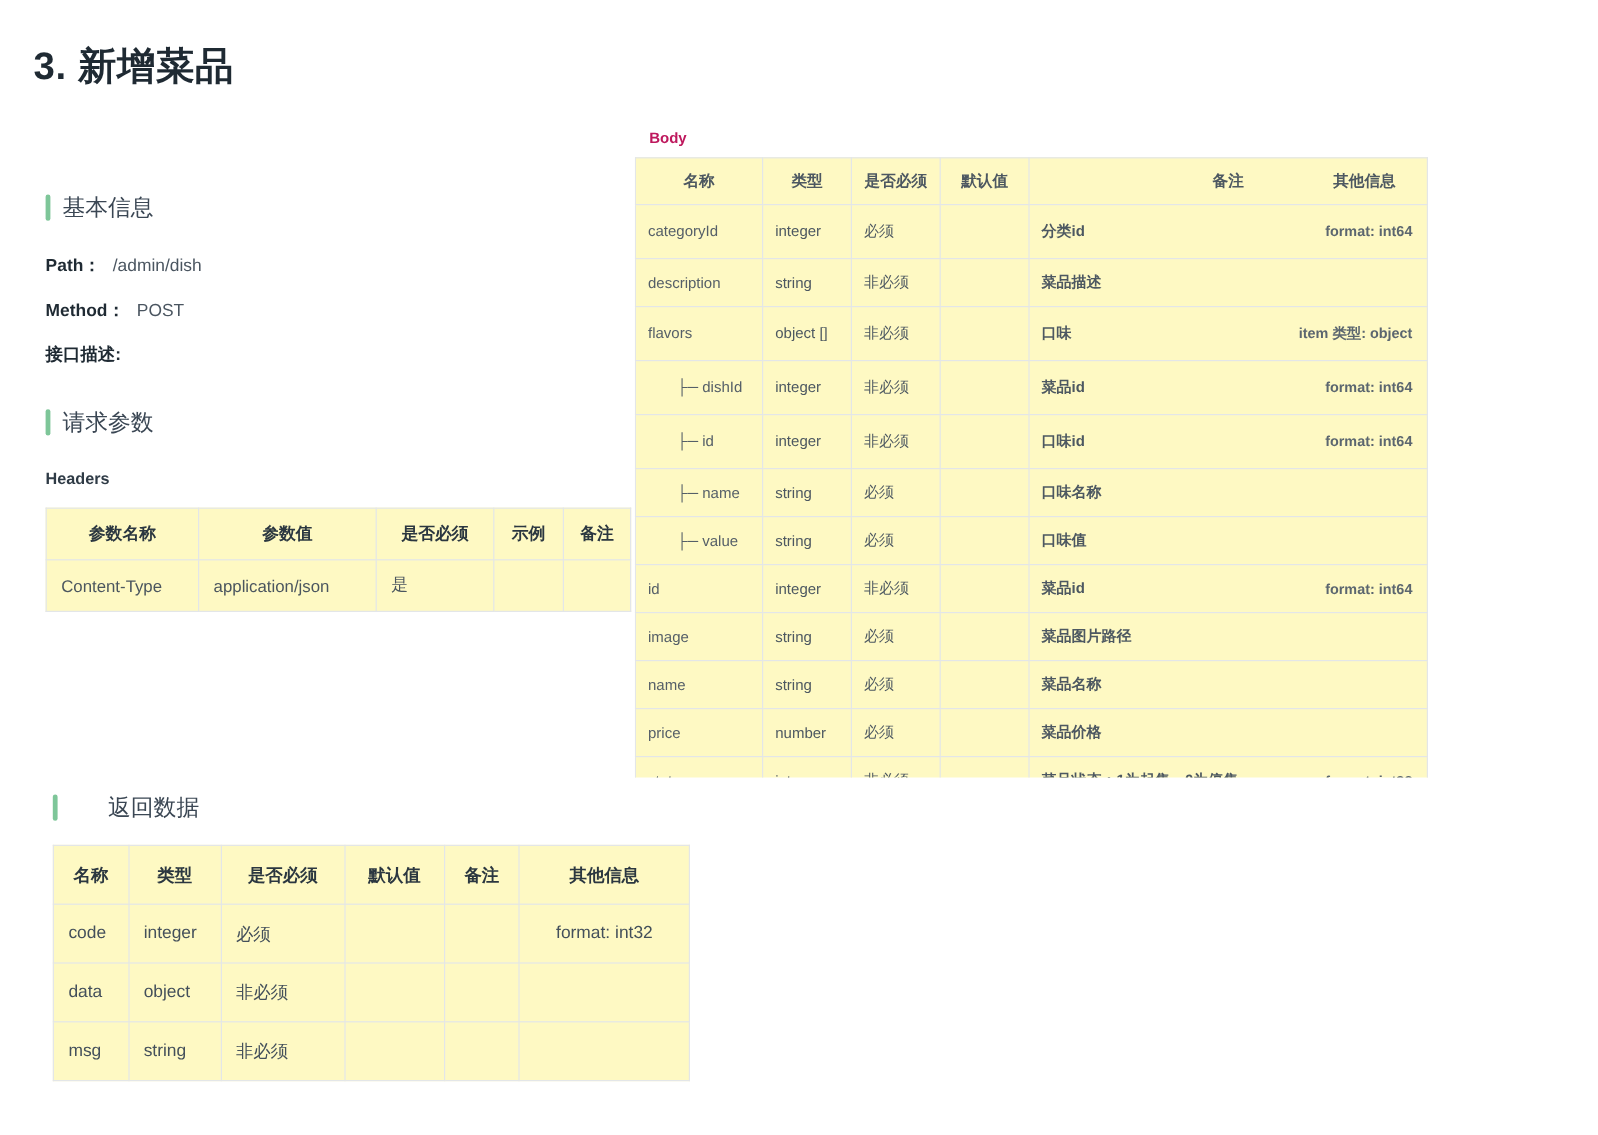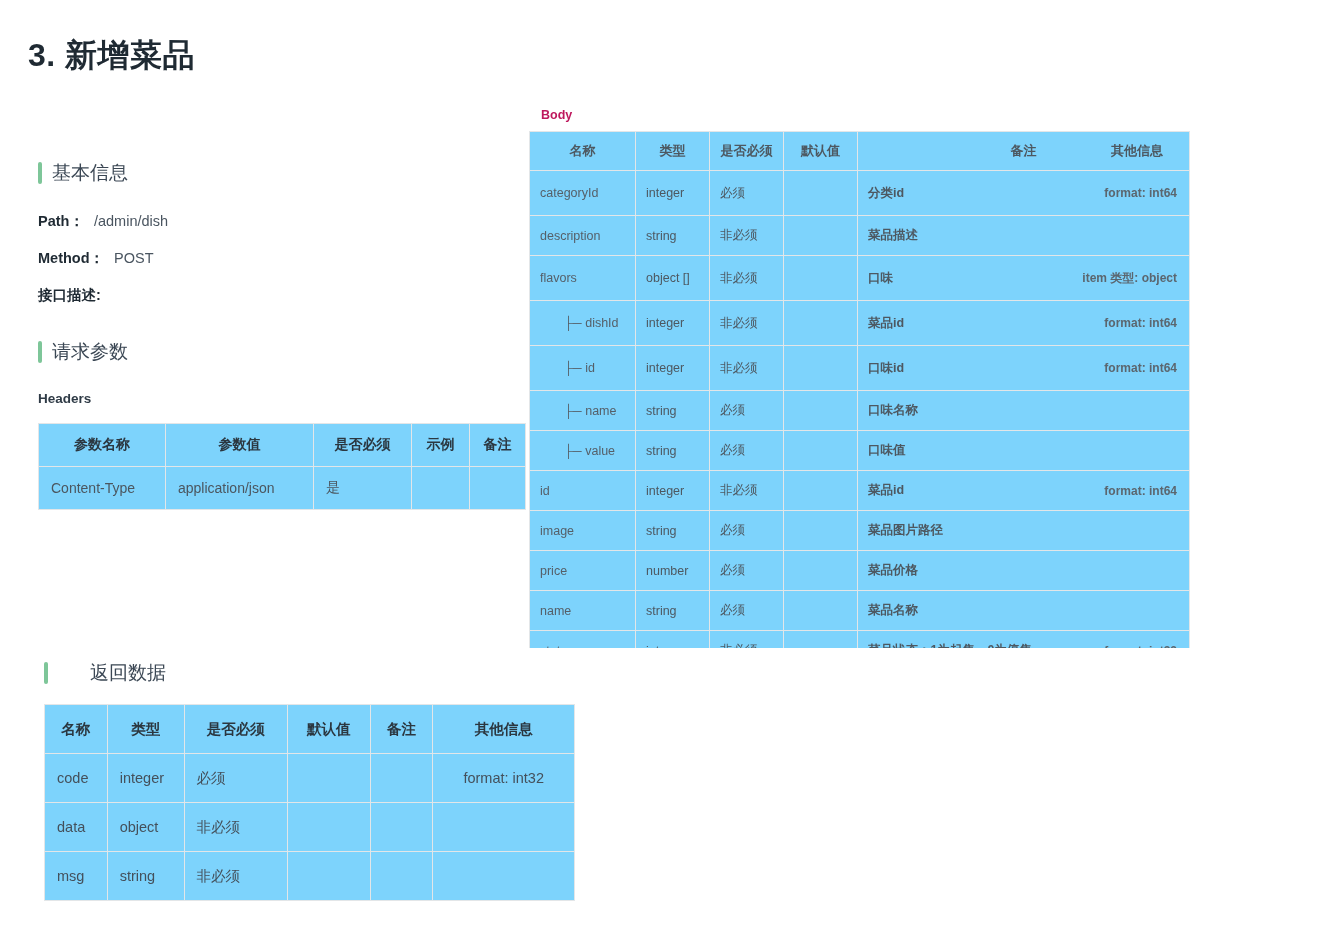--- a/index.html
+++ b/index.html
@@ -67,21 +67,21 @@
     font-size: 13.5px;
     font-weight: bold;
     color: #2f3b46;
     margin: 26px 0 10px 0;
   }
 
   
   table.doc {
     border-collapse: collapse;
     table-layout: fixed;
-    background: #7dd3fc;
+    background: #fef9c3;
   }
   table.doc th, table.doc td {
     border: 1px solid #e3e6e8;
     font-weight: normal;
     text-align: left;
     color: #44505b;
     vertical-align: middle;
   }
   table.doc th {
     text-align: center;
@@ -373,32 +373,32 @@
           <td class="remark"><span>菜品id</span><span class="extra">format: int64</span></td>
         </tr>
         <tr class="tall2">
           <td class="name">image</td>
           <td>string</td>
           <td>必须</td>
           <td></td>
           <td class="remark"><span>菜品图片路径</span><span class="extra"></span></td>
         </tr>
         <tr class="tall2">
+          <td class="name">name</td>
+          <td>string</td>
+          <td>必须</td>
+          <td></td>
+          <td class="remark"><span>菜品名称</span><span class="extra"></span></td>
+        </tr>
+        <tr class="tall2">
           <td class="name">price</td>
           <td>number</td>
           <td>必须</td>
           <td></td>
           <td class="remark"><span>菜品价格</span><span class="extra"></span></td>
-        </tr>
-        <tr class="tall2">
-          <td class="name">name</td>
-          <td>string</td>
-          <td>必须</td>
-          <td></td>
-          <td class="remark"><span>菜品名称</span><span class="extra"></span></td>
         </tr>
         <tr class="tall2">
           <td class="name">status</td>
           <td>integer</td>
           <td>非必须</td>
           <td></td>
           <td class="remark"><span>菜品状态：1为起售，0为停售</span><span class="extra">format: int32</span></td>
         </tr>
       </tbody>
     </table>

